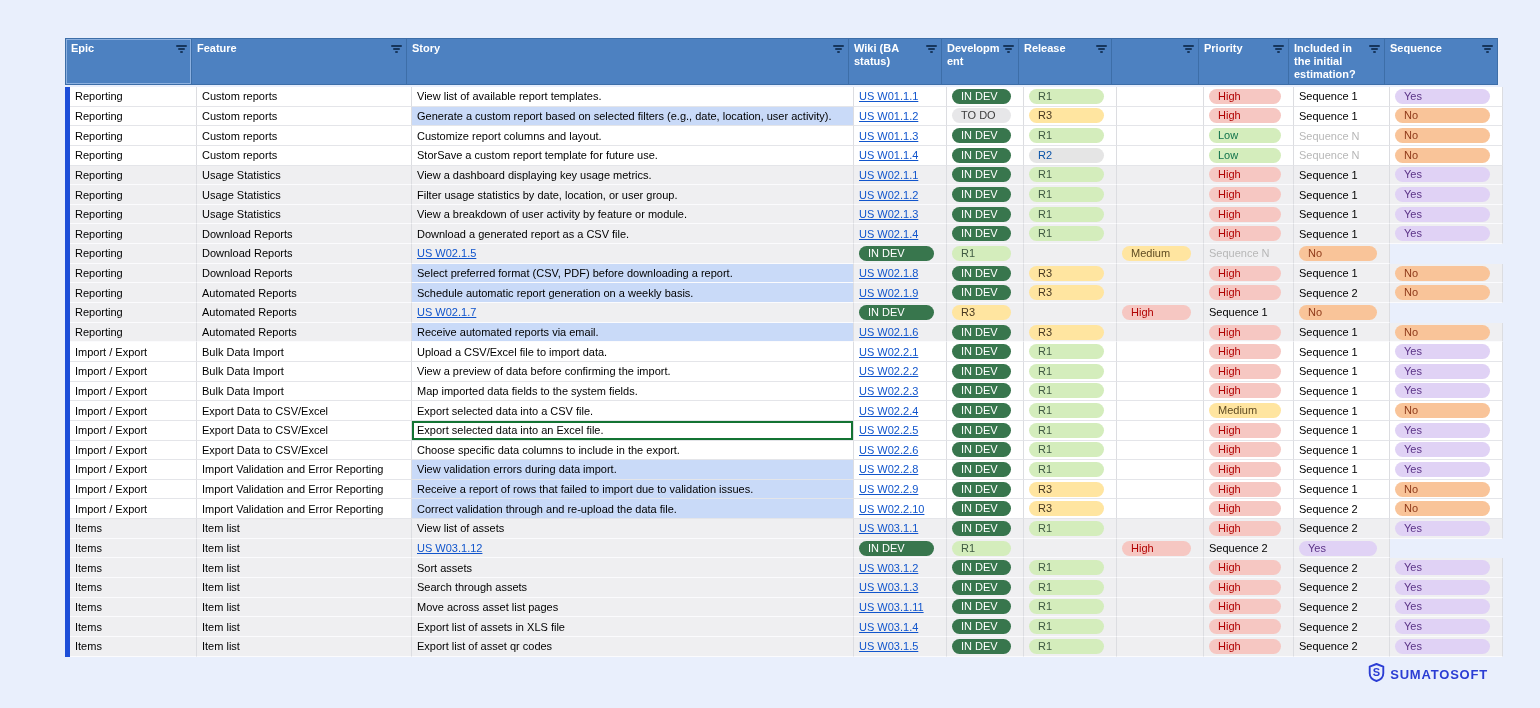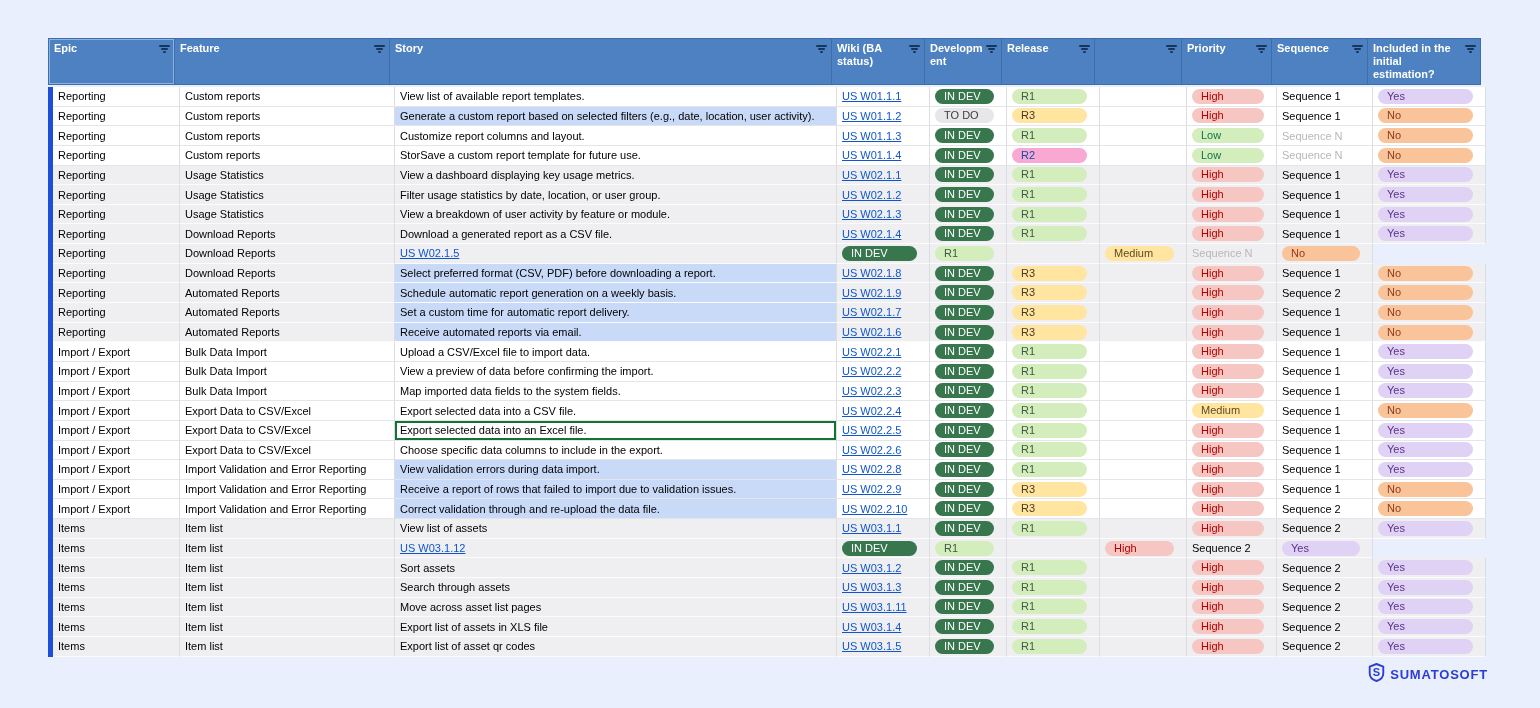--- a/index.html
+++ b/index.html
@@ -5,21 +5,21 @@
   * { box-sizing: border-box; margin: 0; padding: 0; }
   html,body { width: 1540px; height: 708px; }
   body {
     background: #e9effc;
     font-family: "Liberation Sans", "DejaVu Sans", sans-serif;
     position: relative;
     overflow: hidden;
   }
   .sheet {
     position: absolute;
-    left: 48px; top: 38px;
+    left: 65px; top: 38px;
     width: 1433px;
   }
   .grid-row {
     display: grid;
     grid-template-columns: 127px 215px 442px 93px 77px 93px 87px 90px 96px 113px;
   }
   
   .header-row {
     height: 47px;
     margin-bottom: 2px;
@@ -149,35 +149,35 @@
       </div>
       <div class="h-cell">
         <span class="h-label">Priority</span>
         <span class="ficon">
           <i></i>
           <i></i>
           <i></i>
         </span>
       </div>
       <div class="h-cell">
+        <span class="h-label">Included in the initial estimation?</span>
+        <span class="ficon">
+          <i></i>
+          <i></i>
+          <i></i>
+        </span>
+      </div>
+      <div class="h-cell">
         <span class="h-label">Sequence</span>
         <span class="ficon">
           <i></i>
           <i></i>
           <i></i>
         </span>
       </div>
-      <div class="h-cell">
-        <span class="h-label">Included in the initial estimation?</span>
-        <span class="ficon">
-          <i></i>
-          <i></i>
-          <i></i>
-        </span>
-      </div>
     </div>
   <div class="body-rows" id="table-body">
       <div class="grid-row row">
         <div class="cell">
           <span>Reporting</span>
         </div>
         <div class="cell">
           <span>Custom reports</span>
         </div>
         <div class="cell">
@@ -273,21 +273,21 @@
         <div class="cell">
           <span>StorSave a custom report template for future use.</span>
         </div>
         <div class="cell">
           <a class="wiki-link">US W01.1.4</a>
         </div>
         <div class="cell">
           <span class="chip" style="background: rgb(56, 118, 77); color: rgb(255, 255, 255);">IN DEV</span>
         </div>
         <div class="cell">
-          <span class="chip" style="background: #f9a8d4; color: rgb(10, 83, 168);">R2</span>
+          <span class="chip" style="background: #e5e5e5; color: rgb(10, 83, 168);">R2</span>
         </div>
         <div class="cell"></div>
         <div class="cell">
           <span class="chip" style="background: rgb(212, 237, 188); color: rgb(17, 115, 75);">Low</span>
         </div>
         <div class="cell">
           <span class="seq-gray">Sequence N</span>
         </div>
         <div class="cell">
           <span class="chip" style="background: rgb(249, 196, 153); color: rgb(143, 58, 26);">No</span>
@@ -499,23 +499,20 @@
         <div class="cell">
           <span class="chip" style="background: rgb(249, 196, 153); color: rgb(143, 58, 26);">No</span>
         </div>
       </div>
       <div class="grid-row row shaded">
         <div class="cell">
           <span>Reporting</span>
         </div>
         <div class="cell">
           <span>Automated Reports</span>
-        </div>
-        <div class="cell story-highlight">
-          <span>Set a custom time for automatic report delivery.</span>
         </div>
         <div class="cell">
           <a class="wiki-link">US W02.1.7</a>
         </div>
         <div class="cell">
           <span class="chip" style="background: rgb(56, 118, 77); color: rgb(255, 255, 255);">IN DEV</span>
         </div>
         <div class="cell">
           <span class="chip" style="background: rgb(255, 229, 160); color: rgb(71, 56, 33);">R3</span>
         </div>

